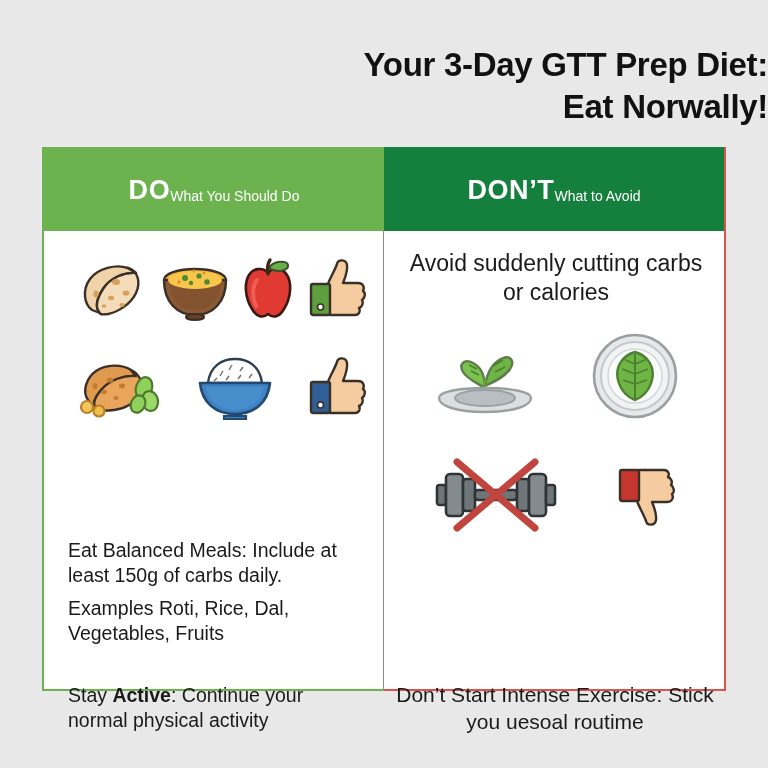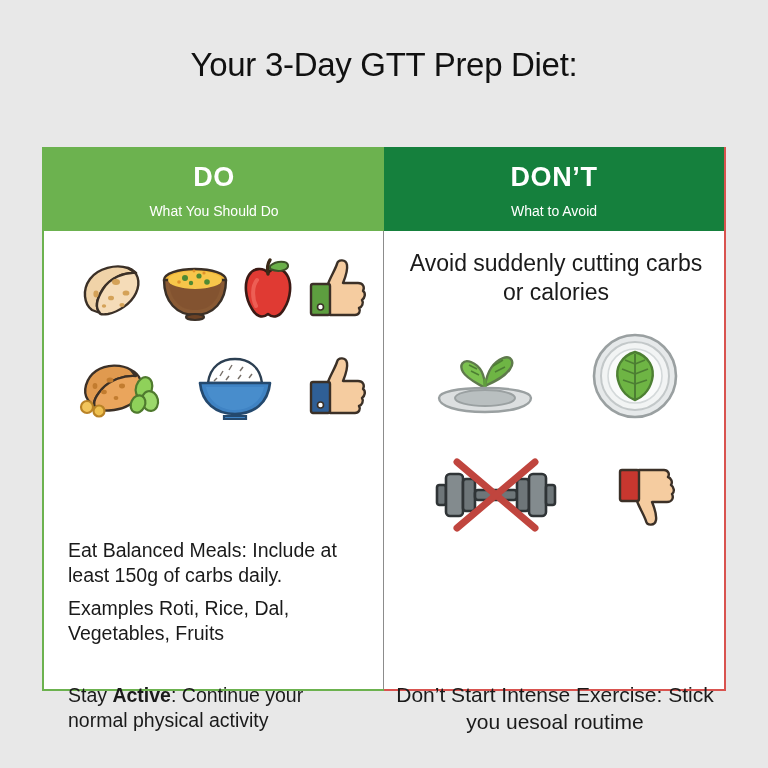--- a/index.html
+++ b/index.html
@@ -23,24 +23,25 @@
   
   .title-block {
     position: absolute;
     left: 0;
     top: 44px;
     width: 768px;
     text-align: center;
   }
   .title-line {
     font-size: 33px;
-    font-weight: normal;
+    font-weight: bold;
     color: #111111;
     letter-spacing: -0.3px;
     line-height: 1.26;
+    text-align: right;
   }
 
   
   .card {
     position: absolute;
     left: 42px;
     top: 147px;
     width: 684px;
     height: 544px;
     display: flex;
@@ -70,21 +71,21 @@
     top: 84px;
     bottom: 0;
     width: 1px;
     background: #8c8c8c;
   }
 
   .hdr {
     height: 84px;
     flex: 0 0 84px;
     display: flex;
-    flex-direction: column;
+    flex-direction: row;
     align-items: center;
     justify-content: center;
     color: #ffffff;
     box-sizing: border-box;
     padding-top: 4px;
   }
   .hdr-do   { background: #6cb24f; }
   .hdr-dont { background: #15803d; }
   .hdr-title {
     font-size: 27px;
@@ -190,20 +191,21 @@
 
   svg { display: block; overflow: visible; }
 </style>
 </head>
 <body style="background: rgb(232, 232, 232);">
 
 <div class="poster">
 
   <div class="title-block">
     <div class="title-line">Your 3-Day GTT Prep Diet:</div>
+    <div class="title-line">Eat Norwally!</div>
   </div>
 
   <div class="card">
 
     <div class="col col-do">
 
       <div class="hdr hdr-do">
         <div class="hdr-title">DO</div>
         <div class="hdr-sub">What You Should Do</div>
       </div>

